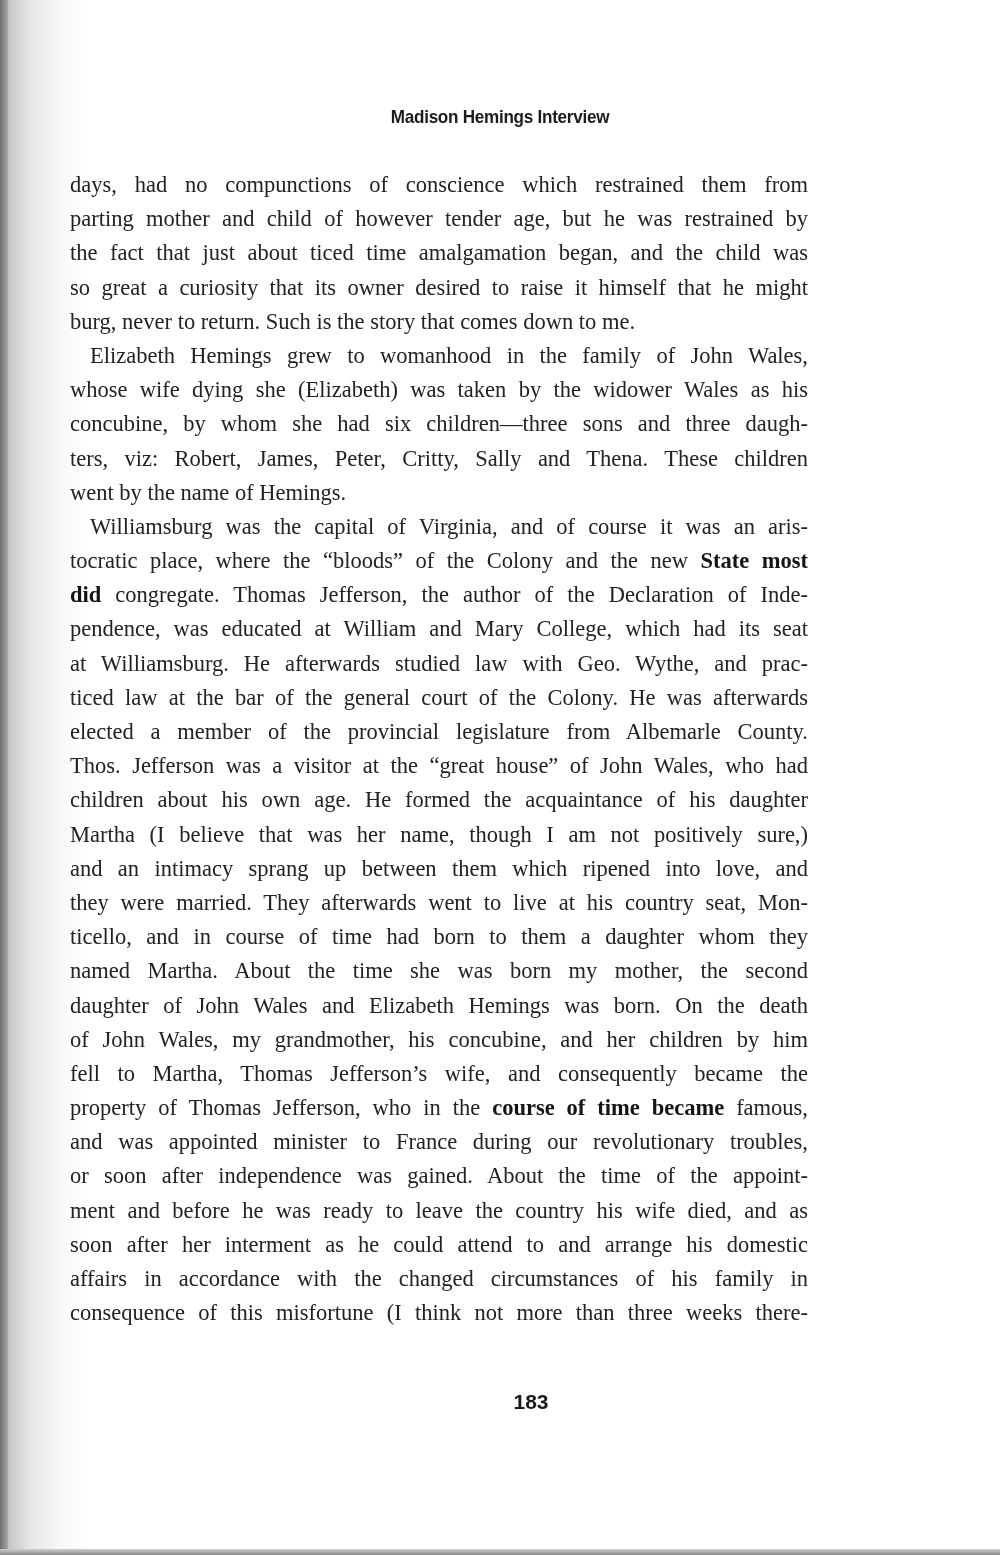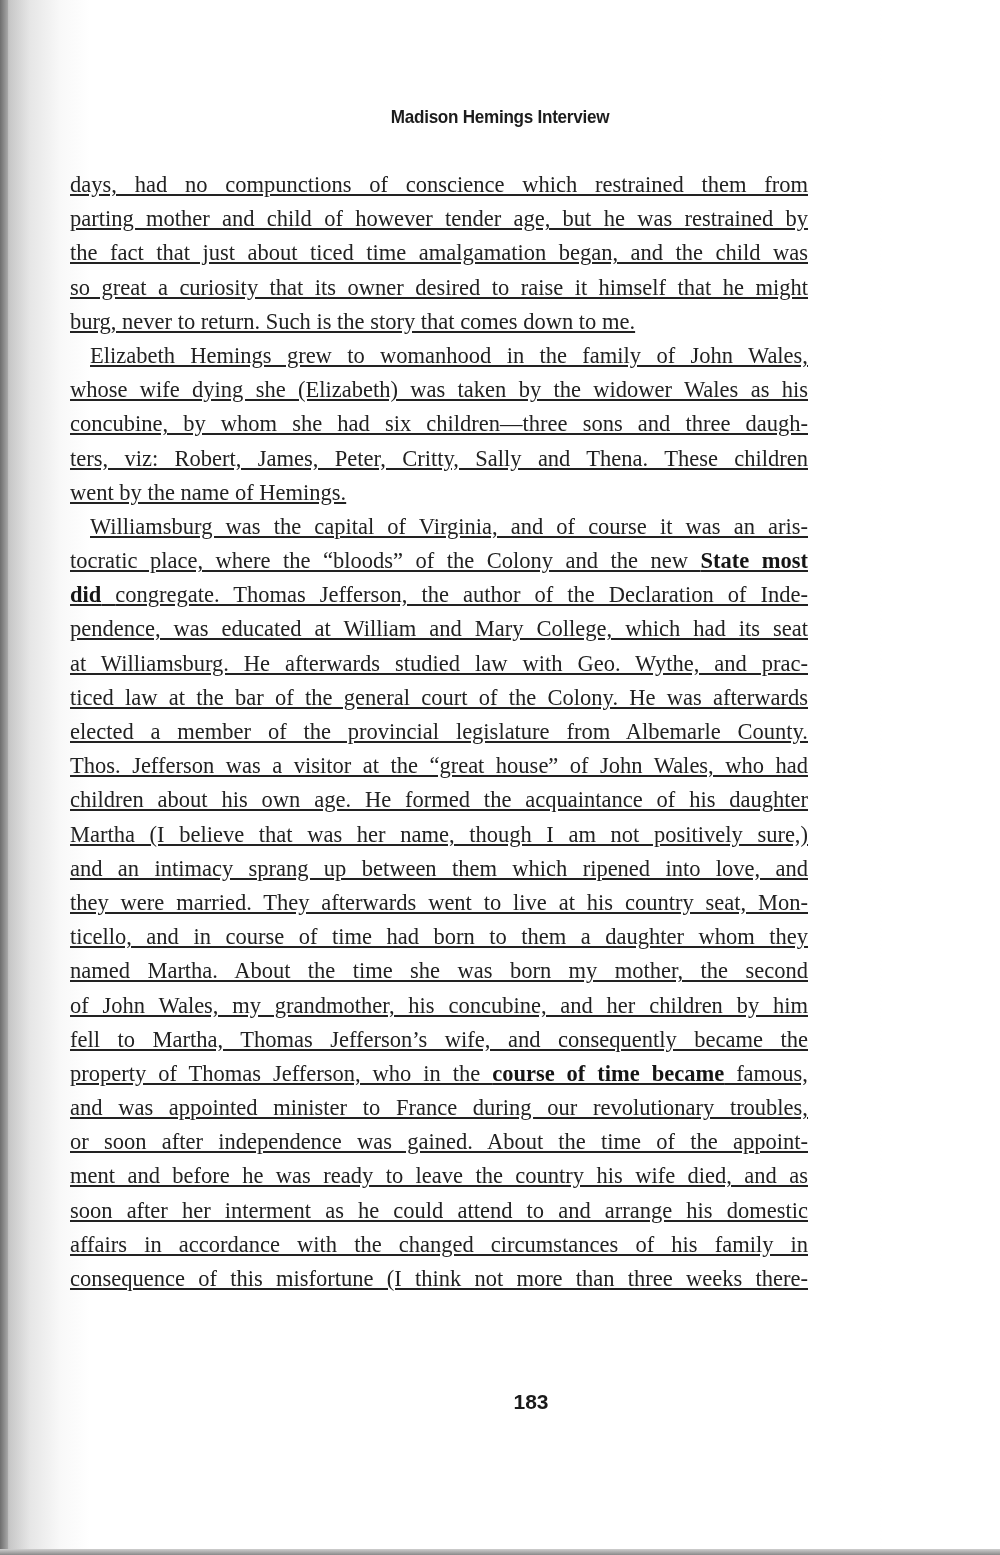--- a/index.html
+++ b/index.html
@@ -23,21 +23,21 @@
   .running-head {
     position: absolute; left: 0; width: 1000px; top: 106px;
     text-align: center;
     font-family: "Liberation Sans", sans-serif;
     font-weight: bold; font-size: 19px; letter-spacing: -0.3px;
     color: #1c1c1c; transform: scaleX(0.9);
   }
   .body-text {
     position: absolute; left: 70px; top: 168px; width: 738px;
     font-family: "Liberation Serif", serif;
-    font-size: 22.5px; color: #222; text-decoration: underline;
+    font-size: 22.5px; color: #222;
   }
   .line {
     height: 34.2px; line-height: 34.2px;
     text-align: justify; text-align-last: justify;
     white-space: nowrap; overflow: visible;
   }
   .line.last { text-align-last: left; }
   .line.indent { padding-left: 20px; }
   .bold { font-weight: bold; color: #151515; }
   .folio {
@@ -76,20 +76,21 @@
     <div class="line">at Williamsburg. He afterwards studied law with Geo. Wythe, and prac-</div>
     <div class="line">ticed law at the bar of the general court of the Colony. He was afterwards</div>
     <div class="line">elected a member of the provincial legislature from Albemarle County.</div>
     <div class="line">Thos. Jefferson was a visitor at the “great house” of John Wales, who had</div>
     <div class="line">children about his own age. He formed the acquaintance of his daughter</div>
     <div class="line">Martha (I believe that was her name, though I am not positively sure,)</div>
     <div class="line">and an intimacy sprang up between them which ripened into love, and</div>
     <div class="line">they were married. They afterwards went to live at his country seat, Mon-</div>
     <div class="line">ticello, and in course of time had born to them a daughter whom they</div>
     <div class="line">named Martha. About the time she was born my mother, the second</div>
+    <div class="line">daughter of John Wales and Elizabeth Hemings was born. On the death</div>
     <div class="line">of John Wales, my grandmother, his concubine, and her children by him</div>
     <div class="line">fell to Martha, Thomas Jefferson’s wife, and consequently became the</div>
     <div class="line"><span>property of Thomas Jefferson, who in the </span><span class="bold">course of time became</span><span> famous,</span></div>
     <div class="line">and was appointed minister to France during our revolutionary troubles,</div>
     <div class="line">or soon after independence was gained. About the time of the appoint-</div>
     <div class="line">ment and before he was ready to leave the country his wife died, and as</div>
     <div class="line">soon after her interment as he could attend to and arrange his domestic</div>
     <div class="line">affairs in accordance with the changed circumstances of his family in</div>
     <div class="line">consequence of this misfortune (I think not more than three weeks there-</div>
   </div>

